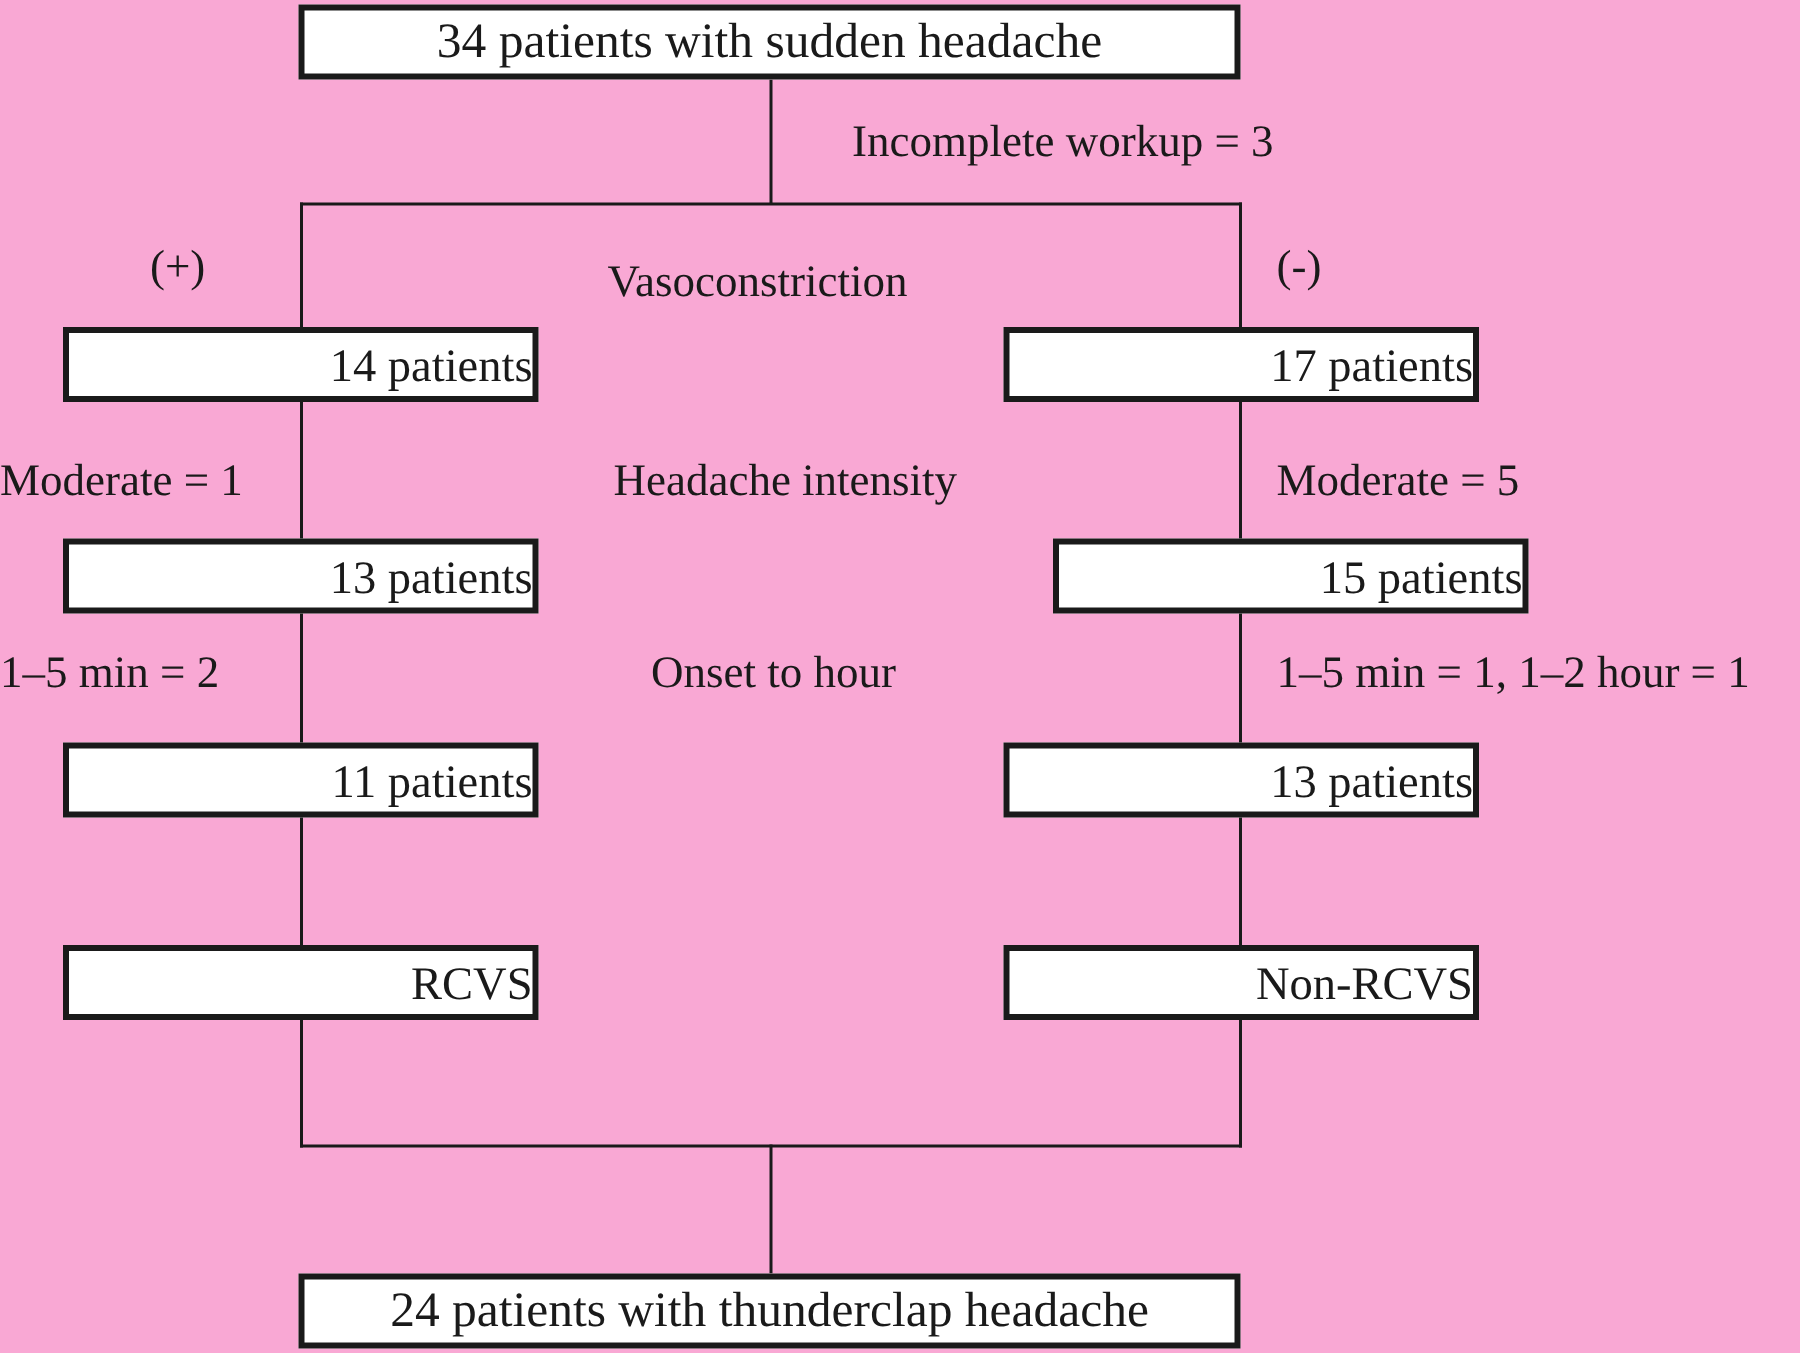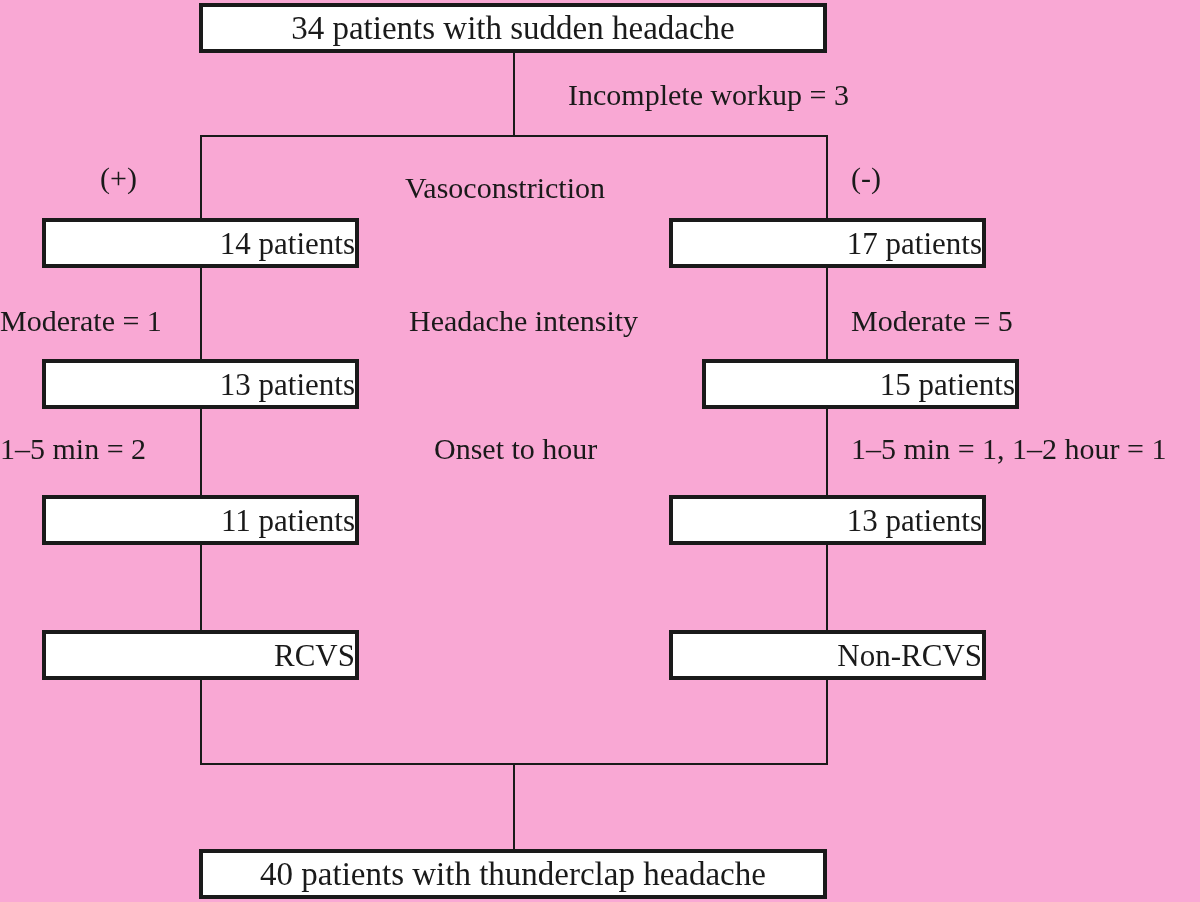--- a/index.html
+++ b/index.html
@@ -137,16 +137,16 @@
     <span class="node-text">Non-RCVS</span>
   </div>
 
   <div class="line thin v" style="left:826px; top:679px; height:86px;"></div>
 
   <div class="line thin h" style="left:200px; top:763px; width:628px;"></div>
 
   <div class="line thin v" style="left:513px; top:763px; height:86px;"></div>
 
   <div class="node centered big" style="left:199px; top:849px; width:628px; height:50px;">
-    <span class="node-text">40 patients with thunderclap headache</span>
+    <span class="node-text">24 patients with thunderclap headache</span>
   </div>
 
 </div>
 
 </body></html>

